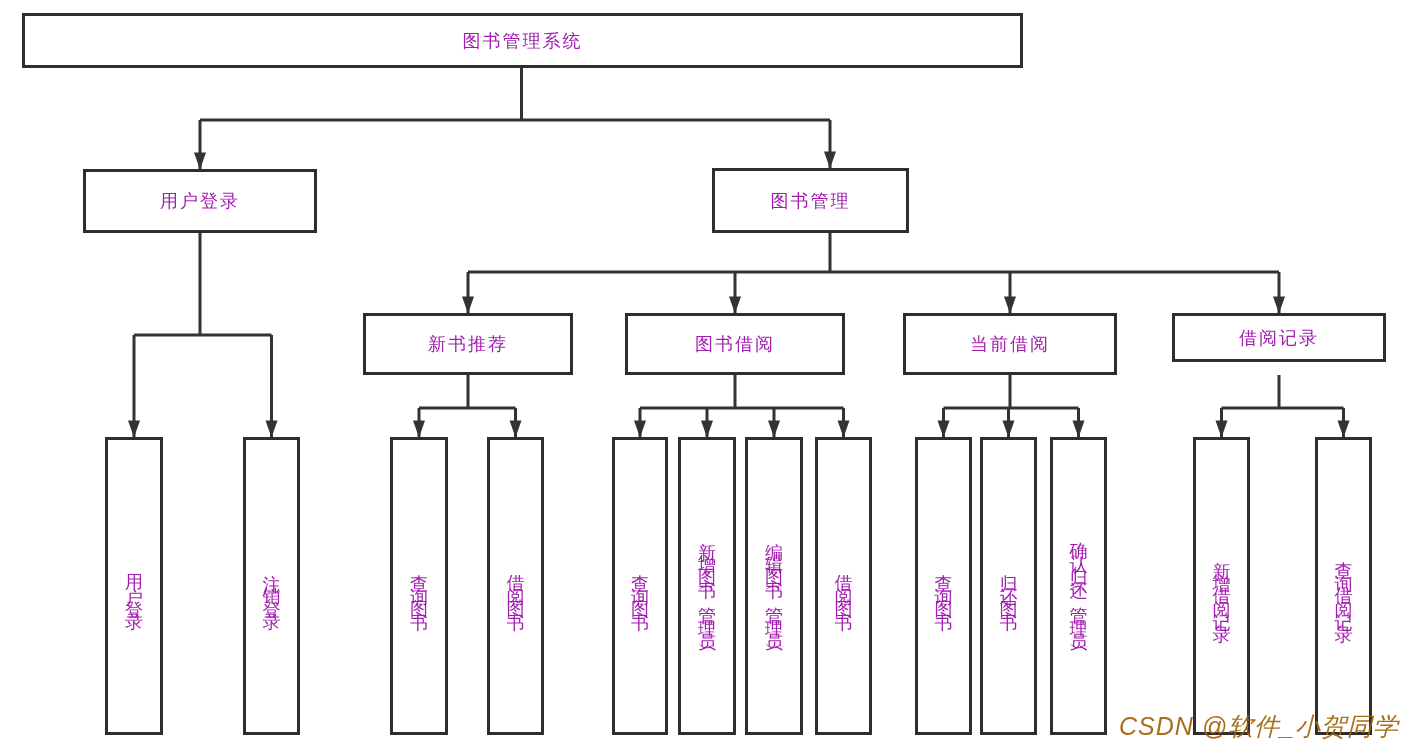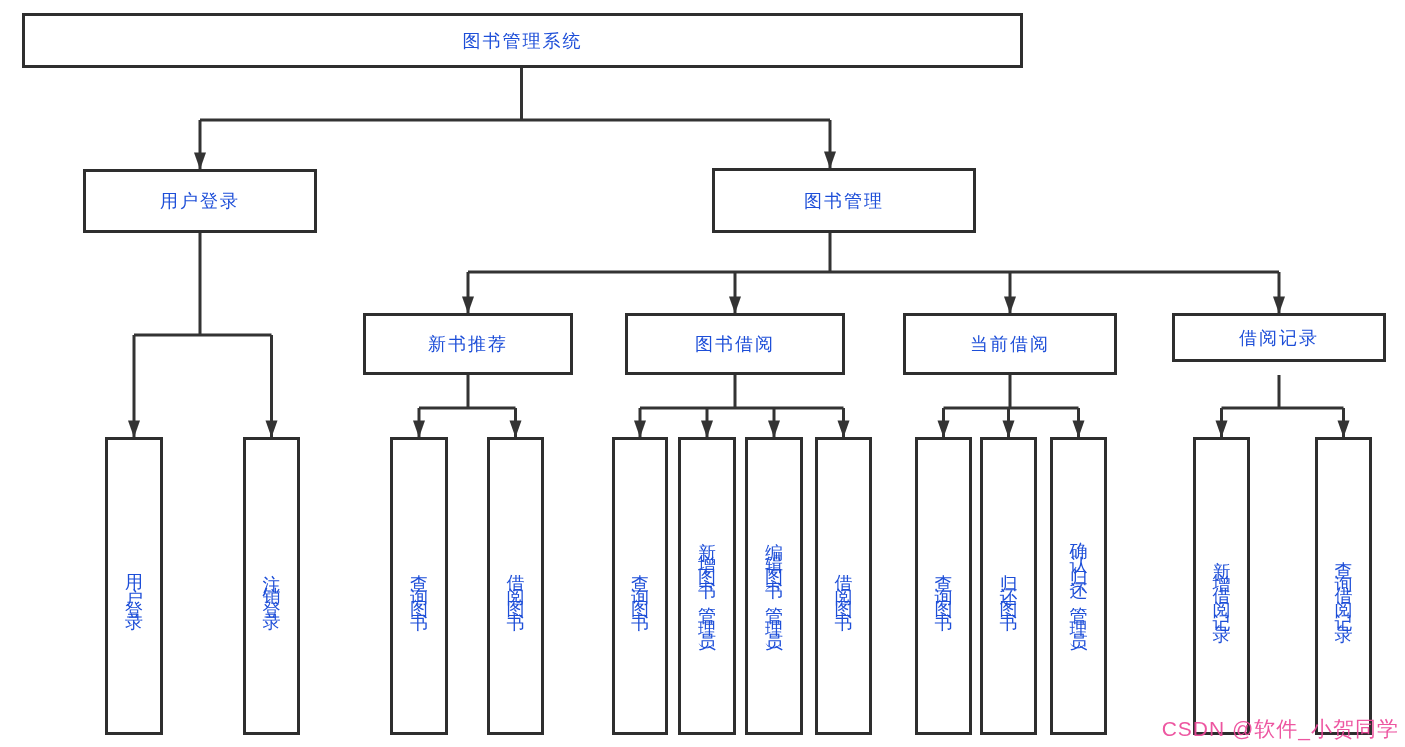--- a/index.html
+++ b/index.html
@@ -6,36 +6,36 @@
   .canvas {
     position:relative; width:1405px; height:747px; background:#ffffff;
     font-family:"Liberation Sans","DejaVu Sans",sans-serif;
     overflow:hidden;
   }
   .connectors { position:absolute; left:0; top:0; width:1405px; height:747px; }
   .box {
     position:absolute; box-sizing:border-box;
     border:3px solid #2e2e2e; background:#ffffff;
     display:flex; align-items:center; justify-content:center;
-    color:#1d4ed8; z-index:2;
+    color:#a21caf; z-index:2;
   }
   .hlabel { font-size:18px; letter-spacing:2px; white-space:nowrap; }
   .vtext {
     writing-mode:vertical-rl; text-orientation:mixed;
     font-size:18px; letter-spacing:13px; line-height:1; white-space:nowrap;
   }
   .watermark {
     position:absolute; right:6px; bottom:4px;
-    font-size:21px; letter-spacing:1px;
-    color:#ec4899; opacity:0.92; z-index:5; white-space:nowrap;
+    font-size:25px; letter-spacing:1px;
+    color:#a16207; opacity:0.92; z-index:5; white-space:nowrap;font-style:italic;
   }
   
   #n-root   { left:22px;  top:13px;  width:1001px; height:55px; }
   #n-login  { left:83px;  top:169px; width:234px;  height:64px; }
-  #n-mgmt   { left:712px; top:168px; width:264px;  height:65px; }
+  #n-mgmt   { left:712px; top:168px; width:197px;  height:65px; }
   #n-rec    { left:363px; top:313px; width:210px;  height:62px; }
   #n-bor    { left:625px; top:313px; width:220px;  height:62px; }
   #n-cur    { left:903px; top:313px; width:214px;  height:62px; }
   #n-log    { left:1172px;top:313px; width:214px;  height:49px; }
   .leaf { top:437px; height:298px; }
   #l-u1 { left:105px;  width:58px; }
   #l-u2 { left:243px;  width:57px; }
   #l-r1 { left:390px;  width:58px; }
   #l-r2 { left:487px;  width:57px; }
   #l-b1 { left:612px;  width:56px; }

